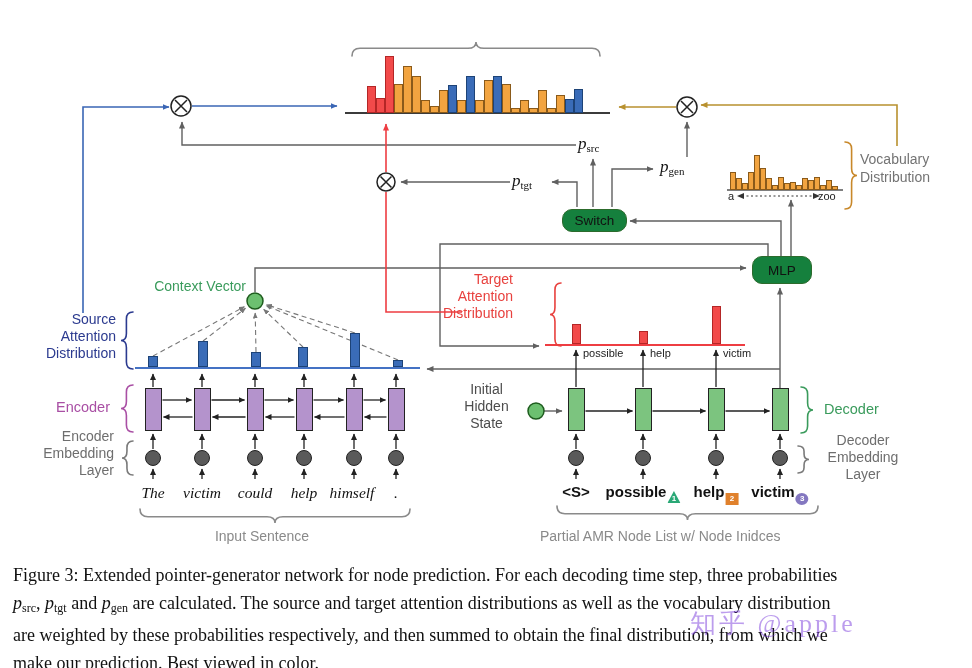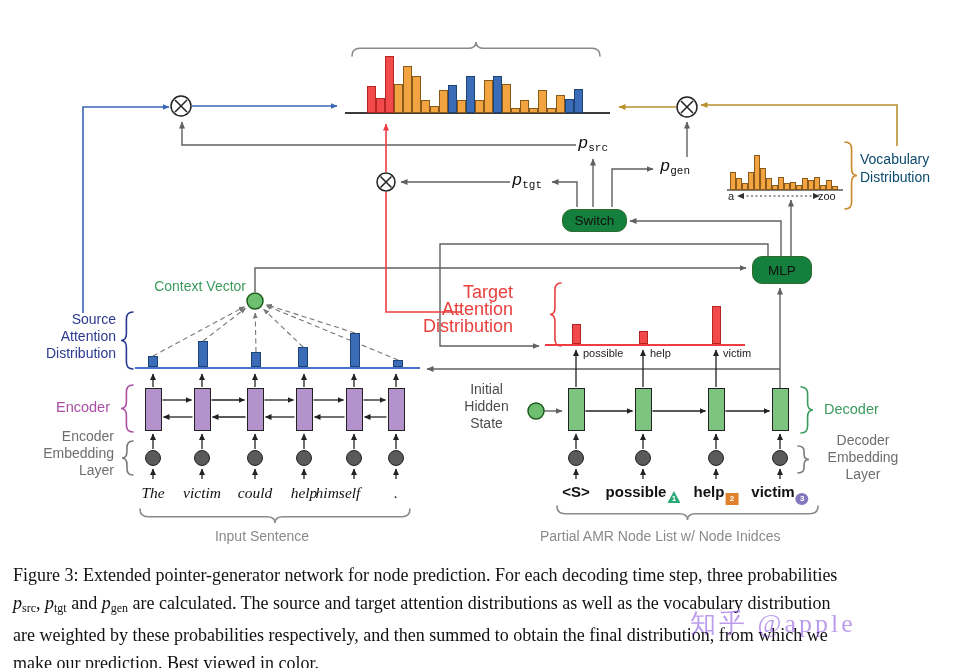--- a/index.html
+++ b/index.html
@@ -14,21 +14,21 @@
   .emb{position:absolute;width:16px;height:16px;border-radius:50%;
        background:#5a5a5a;border:1.5px solid #222;box-sizing:border-box;}
   .word{position:absolute;transform:translateX(-50%);font-family:"Liberation Serif",serif;
         font-style:italic;font-size:15.5px;color:#111;}
   .token{position:absolute;transform:translateX(-50%);font-weight:bold;font-size:15px;color:#111;}
   .tok-mark{display:inline-block;position:relative;top:4px;width:13px;height:12px;margin-left:1px;
         color:#fff;font-size:8px;font-weight:bold;text-align:center;line-height:12px;}
   .tok-triangle{background:#2aa876;clip-path:polygon(50% 0,100% 100%,0 100%);line-height:16px;}
   .tok-square{background:#e0812c;}
   .tok-circle{background:#8377c0;border-radius:50%;}
-  .plabel{position:absolute;font-family:Liberation Mono, monospace;font-size:17px;color:#111;}
+  .plabel{position:absolute;font-family:Liberation Serif, serif;font-size:17px;color:#111;}
   .plabel i{font-style:italic;}
   .plabel sub{font-size:11px;font-style:normal;vertical-align:-3px;}
   .multiline div{line-height:17px;}
   .caption{position:absolute;left:13px;top:562px;width:948px;font-family:"Liberation Serif",serif;
            font-size:18px;line-height:27.5px;color:#111;}
   .caption .mathit{font-style:italic;}
   .caption .sub{font-size:12px;vertical-align:-3px;}
   .watermark{position:absolute;left:690px;top:606px;font-size:26px;letter-spacing:3px;
              color:#6d28d9;opacity:.45;font-family:Liberation Serif, serif;}
 </style>
@@ -177,34 +177,34 @@
   </svg>
 
   <div class="box" style="left:562px;top:209px;width:63px;height:21px;">
       <span>Switch</span>
     </div>
   <div class="box" style="left:752px;top:256px;width:58px;height:26px;">
       <span>MLP</span>
     </div>
 
 
-  <div class="lbl" style="left:860px;top:150px;font-size:14px;color:#0c4a6e;line-height:18px;">
+  <div class="lbl" style="left:860px;top:150px;font-size:14px;color:#737373;line-height:18px;">
     <div>Vocabulary</div>
     <div>Distribution</div>
   </div>
   <div class="lbl" style="left:728px;top:190px;font-size:11px;color:#222;">a</div>
   <div class="lbl" style="left:818px;top:190px;font-size:11px;color:#222;">zoo</div>
 
   <div class="plabel" style="left:578px;top:134px;"><i>p</i><sub>src</sub></div>
   <div class="plabel" style="left:512px;top:171px;"><i>p</i><sub>tgt</sub></div>
   <div class="plabel" style="left:660px;top:157px;"><i>p</i><sub>gen</sub></div>
 
   <div class="lbl" style="left:140px;top:278px;width:106px;text-align:right;font-size:14px;color:#3a9b5c;">Context Vector</div>
 
-  <div class="lbl multiline" style="left:420px;top:284px;width:93px;text-align:right;font-size:18px;color:#e8413e;">
+  <div class="lbl multiline" style="left:420px;top:271px;width:93px;text-align:right;font-size:14px;color:#e8413e;">
     <div>Target</div>
     <div>Attention</div>
     <div>Distribution</div>
   </div>
 
   <div class="lbl multiline" style="left:28px;top:311px;width:88px;text-align:right;font-size:14px;color:#2b3a8f;">
     <div>Source</div>
     <div>Attention</div>
     <div>Distribution</div>
   </div>
@@ -310,19 +310,19 @@
     <div class="cell" style="left:634.5px;top:388px;width:17px;height:43px;background:#7cc47f;"></div>
     <div class="emb" style="left:635px;top:450px;"></div>
     <div class="cell" style="left:707.5px;top:388px;width:17px;height:43px;background:#7cc47f;"></div>
     <div class="emb" style="left:708px;top:450px;"></div>
     <div class="cell" style="left:771.5px;top:388px;width:17px;height:43px;background:#7cc47f;"></div>
     <div class="emb" style="left:772px;top:450px;"></div>
     <div class="word" style="left:153px;top:484px;">The</div>
     <div class="word" style="left:202px;top:484px;">victim</div>
     <div class="word" style="left:255px;top:484px;">could</div>
     <div class="word" style="left:304px;top:484px;">help</div>
-    <div class="word" style="left:338px;top:484px;">himself</div>
+    <div class="word" style="left:352px;top:484px;">himself</div>
     <div class="word" style="left:396px;top:484px;">.</div>
     <div class="token" style="left:576px;top:483px;"><span>&lt;S&gt;</span></div>
     <div class="token" style="left:643px;top:483px;"><span>possible</span><span class="tok-mark tok-triangle">1</span></div>
     <div class="token" style="left:716px;top:483px;"><span>help</span><span class="tok-mark tok-square">2</span></div>
     <div class="token" style="left:780px;top:483px;"><span>victim</span><span class="tok-mark tok-circle">3</span></div>
   </div>
 
 </body></html>

